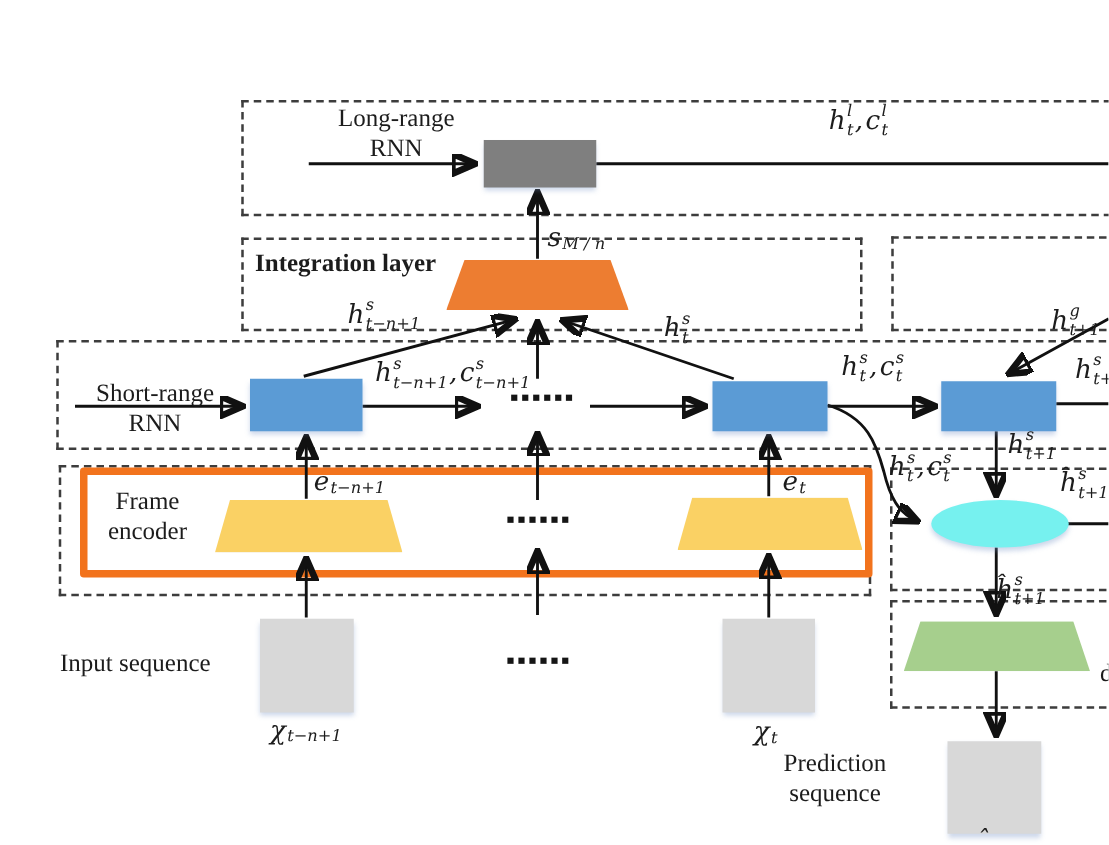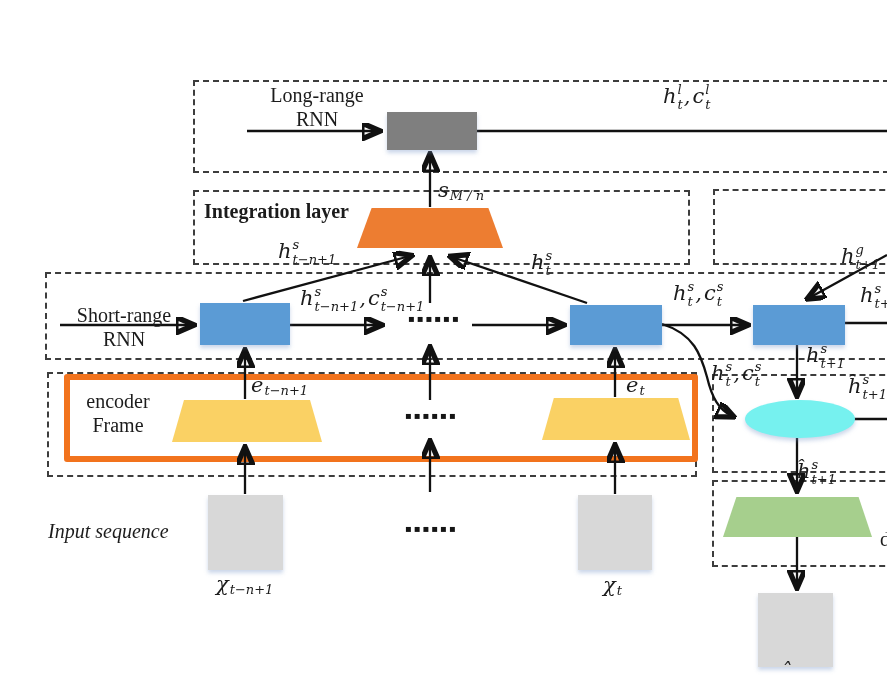--- a/index.html
+++ b/index.html
@@ -99,24 +99,28 @@
   <div class="tx center" style="left:253px;top:83px;width:128px;">
     <span>Long-range</span>
     <span>RNN</span>
   </div>
   <div class="tx" style="left:204px;top:199px;font-weight:bold;">Integration layer</div>
   <div class="tx center" style="left:58px;top:275px;width:132px;margin-top:28px;">
     <span>Short-range</span>
     <span>RNN</span>
   </div>
   <div class="tx center" style="left:68px;top:389px;width:100px;">
+    <span>Frame</span>
     <span>encoder</span>
-    <span>Frame</span>
-  </div>
-  <div class="tx" style="left:48px;top:519px;font-style:italic;">Input sequence</div>
+  </div>
+  <div class="tx" style="left:48px;top:519px;">Input sequence</div>
+  <div class="tx center" style="left:612px;top:599px;width:112px;">
+    <span>Prediction</span>
+    <span>sequence</span>
+  </div>
   <div class="tx" style="left:880px;top:527px;">decoder</div>
 
   <div class="dots" style="left:408px;top:313px;">▪▪▪▪▪▪</div>
   <div class="dots" style="left:405px;top:410px;">▪▪▪▪▪▪</div>
   <div class="dots" style="left:405px;top:523px;">▪▪▪▪▪▪</div>
 
   <div class="ml" style="left:663px;top:84px;">
     <span class="mg">
         <span class="mb">h</span>
         <span class="msc">

